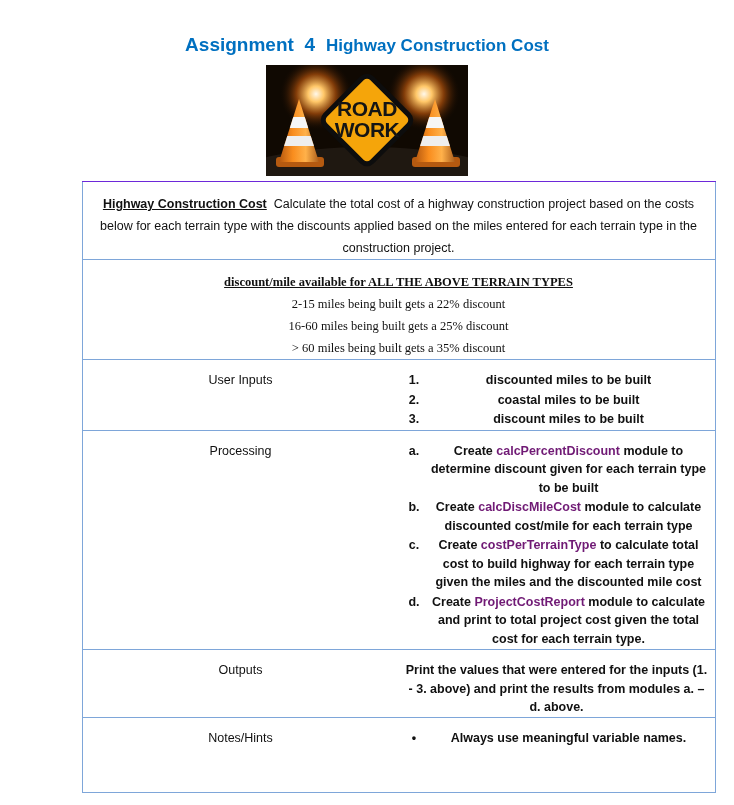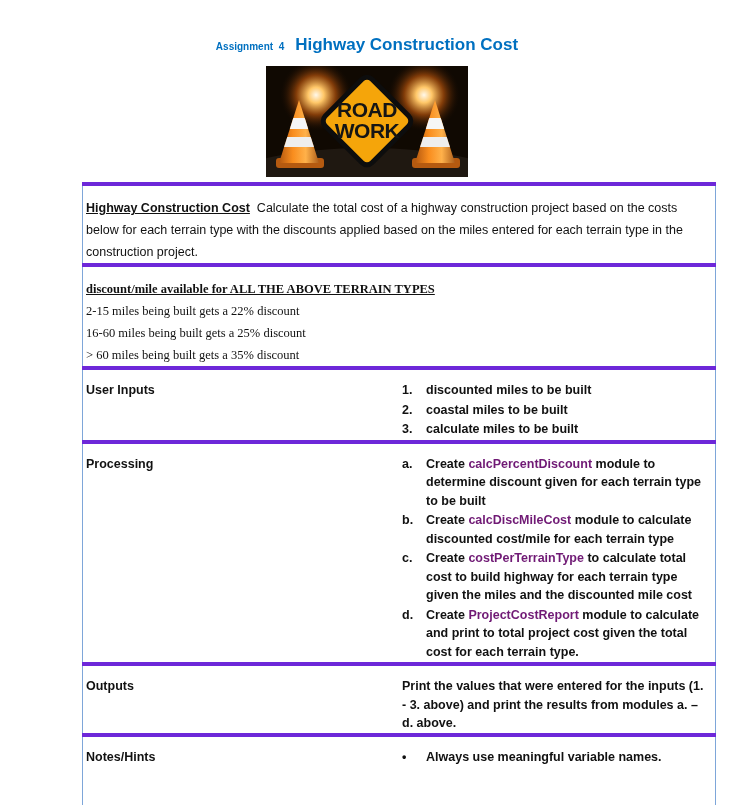--- a/index.html
+++ b/index.html
@@ -2,38 +2,38 @@
 <html><head>
 <meta charset="utf-8">
 <style>
   html,body { margin:0; padding:0; background:#ffffff; }
   body { font-family:"Liberation Sans", sans-serif; color:#111; }
   .page { width:734px; height:805px; overflow:hidden; background:#fff; position:relative; }
 
   
   .title-block { padding-top:32px; text-align:center; color:#0070C0; font-weight:bold; }
   .title-line1 { line-height:26px; }
-  .t1a { font-size:10px; margin-right:11px; white-space:pre; }
+  .t1a { font-size:19px; margin-right:11px; white-space:pre; }
   .t1b { font-size:17px; white-space:pre; }
   .title-line2 { font-size:14.5px; line-height:22px; white-space:pre; }
 
   
   .hero { width:202px; height:111px; margin:6px auto 0;border-radius:6px; }
 
   
   .doc-table { margin:5px 0 0 82px; width:634px; border-collapse:collapse; table-layout:fixed;
                font-size:12.5px; border:1px solid #7EA6D9; }
-  .doc-table td { border-top:4px solid #6d28d9; border-bottom:1px solid #7EA6D9;
+  .doc-table td { border-top:1px solid #6d28d9; border-bottom:1px solid #7EA6D9;
                   border-left:none; border-right:none;
-                  vertical-align:top; padding:11px 4px 0 3px; }
+                  vertical-align:top; padding:11px 4px 0 3px;text-align:center; }
   p { margin:0; }
   .t-pre { white-space:pre-wrap; }
   .hd { font-weight:bold; text-decoration:underline; }
   .plain-row { line-height:22px; }
-  .label { width:112px; font-weight:bold; line-height:18px; padding-top:6px;margin-left:41px; }
+  .label { width:112px; font-weight:normal; line-height:18px; padding-top:6px;margin-left:41px; }
   .mid { vertical-align:middle; }
   .content { font-weight:bold; line-height:18.5px; padding-top:6px; padding-right:2px; }
   .li { display:flex; margin-bottom:1px; }
   .num { flex:0 0 24px; }
   .litxt { flex:1; }
   .red { color:#701a75; }
 
   .r1 { height:67px; }
   .r2 { height:89px; }
   .r3 { height:87px;font-family:Liberation Serif, serif; }
@@ -129,21 +129,21 @@
         <div class="li">
               <span class="num">1.</span>
               <span class="litxt">discounted miles to be built</span>
             </div>
         <div class="li">
               <span class="num">2.</span>
               <span class="litxt">coastal miles to be built</span>
             </div>
         <div class="li">
               <span class="num">3.</span>
-              <span class="litxt">calculate miles to be built</span>
+              <span class="litxt">discount miles to be built</span>
             </div>
       </td>
     </tr>
 
     <tr class="r5">
       <td class="label">Processing</td>
       <td class="content">
         <div class="li">
               <span class="num">a.</span>
               <span class="litxt t-pre"><span>Create </span><span class="red">calcPercentDiscount</span><span> module to determine discount given for each terrain type to be built</span></span>

